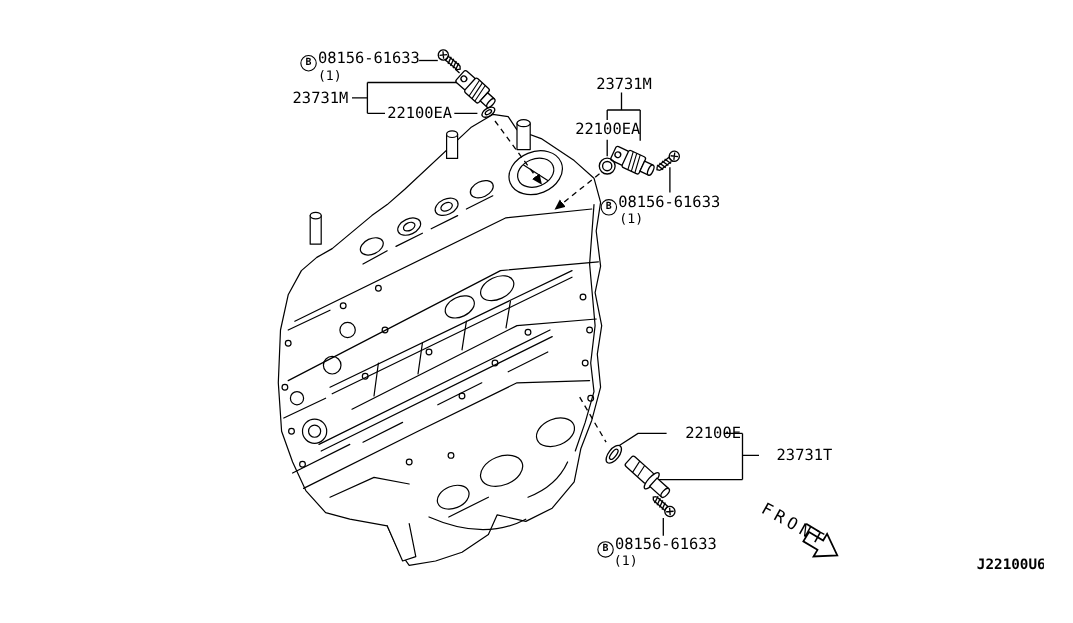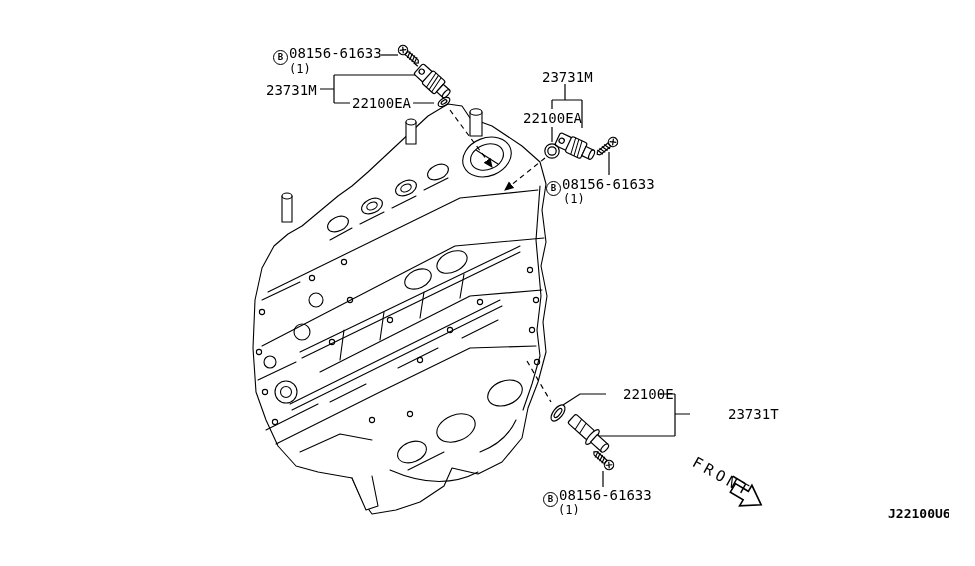--- a/index.html
+++ b/index.html
@@ -205,20 +205,20 @@
   <div class="lbl qty" style="left:289px;top:63px">(1)</div>
   <div class="lbl" style="left:266px;top:83px">23731M</div>
   <div class="lbl" style="left:352px;top:96px">22100EA</div>
 
   <div class="lbl" style="left:542px;top:70px">23731M</div>
   <div class="lbl" style="left:523px;top:111px">22100EA</div>
   <div class="lbl" style="left:546px;top:177px"><span class="bcirc">B</span><span>08156-61633</span></div>
   <div class="lbl qty" style="left:563px;top:193px">(1)</div>
 
   <div class="lbl" style="left:623px;top:387px">22100E</div>
-  <div class="lbl" style="left:728px;top:407px">23731T</div>
+  <div class="lbl" style="left:706px;top:407px">23731T</div>
   <div class="lbl" style="left:543px;top:488px"><span class="bcirc">B</span><span>08156-61633</span></div>
   <div class="lbl qty" style="left:558px;top:504px">(1)</div>
 
   <div class="lbl front" style="left:697px;top:455px">FRONT</div>
   <div class="lbl code" style="left:888px;top:507px">J22100U6</div>
 
 </div>
 
 </body></html>

